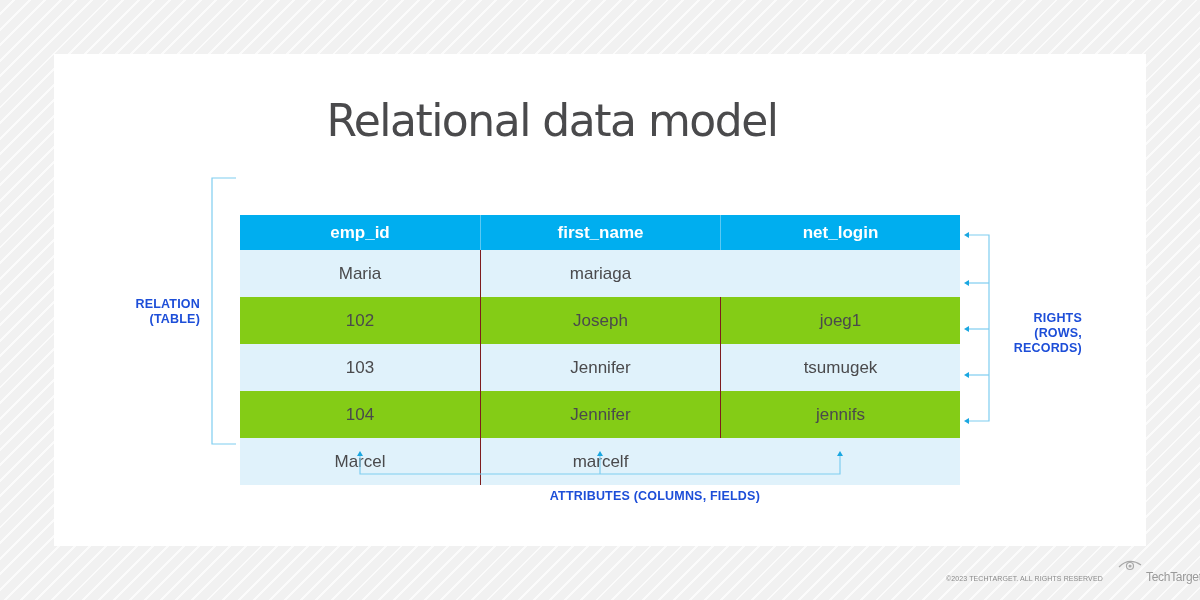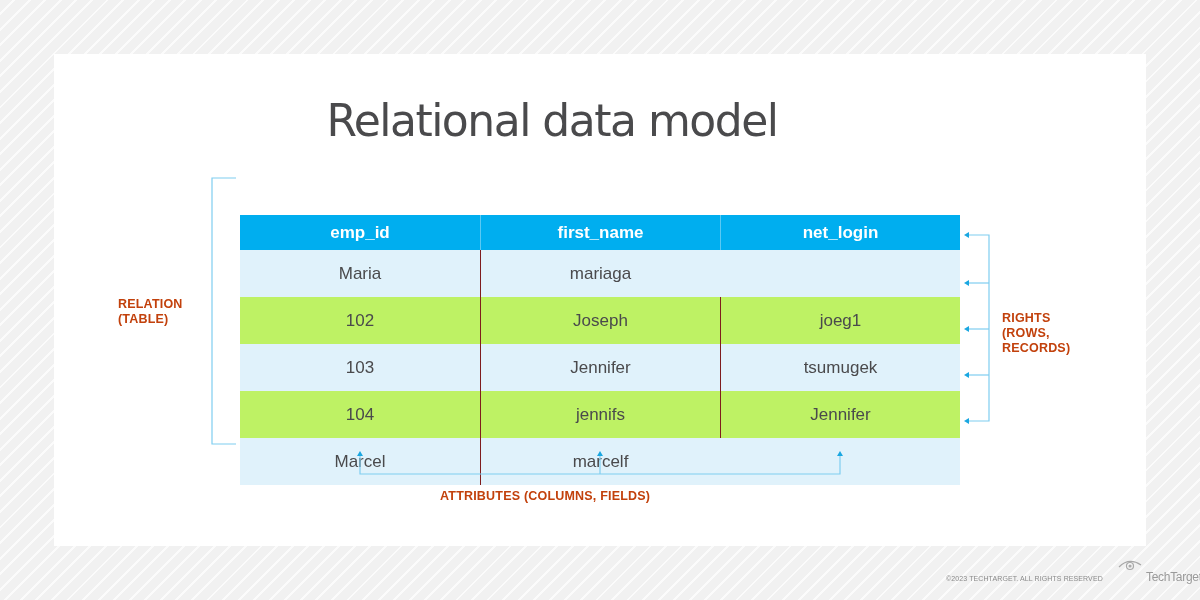--- a/index.html
+++ b/index.html
@@ -12,29 +12,29 @@
   .card { position:absolute; left:54px; top:54px; width:1092px; height:492px; background:#ffffff; }
   .title {
     position:absolute; left:0; width:1104px; top:92px; text-align:center;
     font-family:"DejaVu Sans", sans-serif; font-weight:normal; font-size:44px; letter-spacing:-1.5px;
     color:#4a4a4c; line-height:58px;
   }
   .table { position:absolute; left:240px; top:176px; width:720px;margin-top:39px; }
   .row { display:flex; height:47px; }
   .row.header { height:35px; background:#00aeef; }
   .row.shaded { background:#e0f2fb; }
-  .row.plain { background:#bef264; }
+  .row.plain { background:#84cc16; }
   .cell {
     width:240px; display:flex; align-items:center; justify-content:center;
     font-size:17px; color:#4a4a4c; box-sizing:border-box;
   }
   .cell + .cell { border-left:1px solid #7f1d1d; }
   .header .cell { color:#ffffff; font-weight:bold; font-size:17px; border-left-color:#5bc9f3; }
   .label {
-    position:absolute; color:#c2410c; font-weight:bold; font-size:12.5px; text-align:left; line-height:15px;
+    position:absolute; color:#1d4ed8; font-weight:bold; font-size:12.5px; text-align:right; line-height:15px;
     letter-spacing:0.2px;
   }
   .footer-copy { position:absolute; left:946px; top:575px; font-size:7px; color:#8a8a8a; letter-spacing:0.1px; }
   .footer-brand { position:absolute; left:1098px; top:570px; font-size:12px; color:#9a9a9a; letter-spacing:-0.3px;margin-left:48px; }
   svg.lines { position:absolute; left:0; top:0; }
 </style>
 </head>
 <body>
 
 <div class="card"></div>
@@ -56,22 +56,22 @@
     <div class="cell">Joseph</div>
     <div class="cell">joeg1</div>
   </div>
   <div class="row shaded">
     <div class="cell">103</div>
     <div class="cell">Jennifer</div>
     <div class="cell">tsumugek</div>
   </div>
   <div class="row plain">
     <div class="cell">104</div>
+    <div class="cell">Jennifer</div>
     <div class="cell">jennifs</div>
-    <div class="cell">Jennifer</div>
   </div>
   <div class="row shaded">
     <div class="cell">Marcel</div>
     <div class="cell">marcelf</div>
   </div>
 </div>
 
 <svg class="lines" width="1200" height="600">
   <g stroke="#7fcdf0" stroke-width="1.2" fill="none">
 

